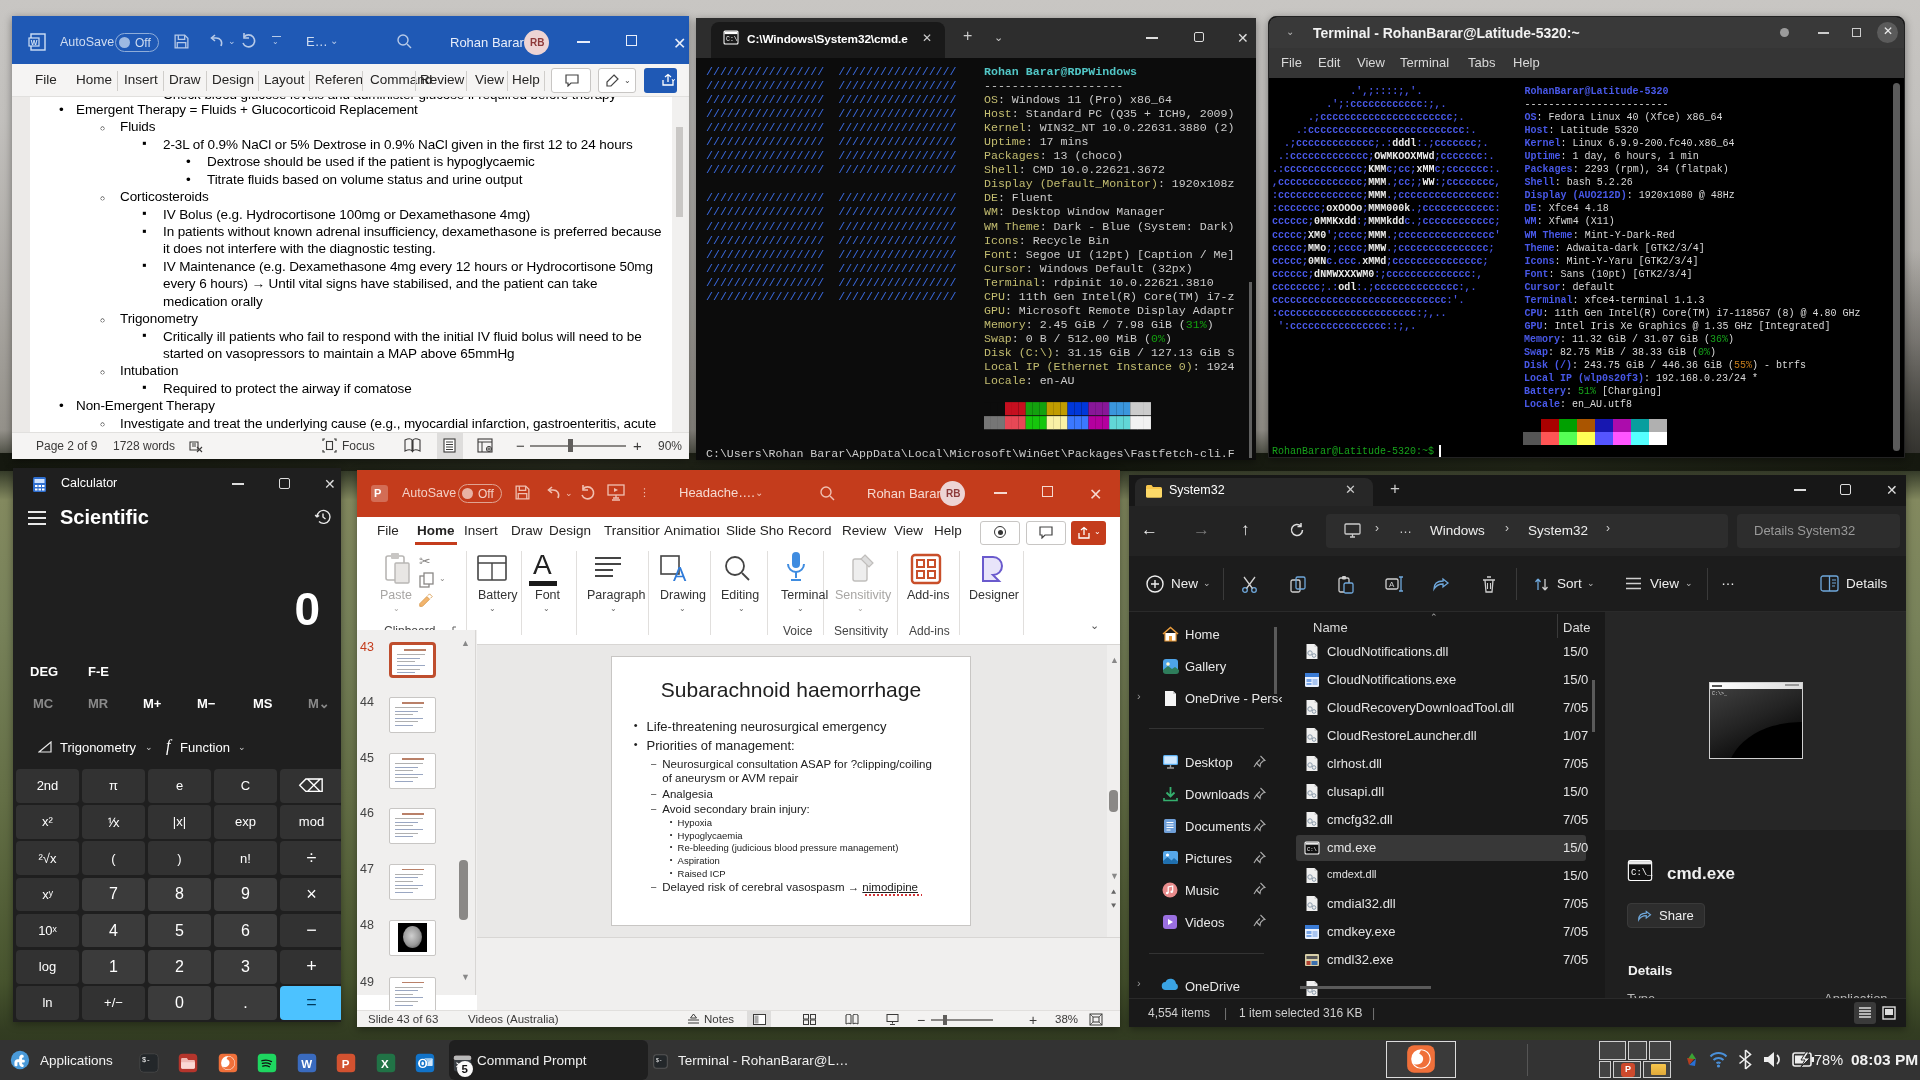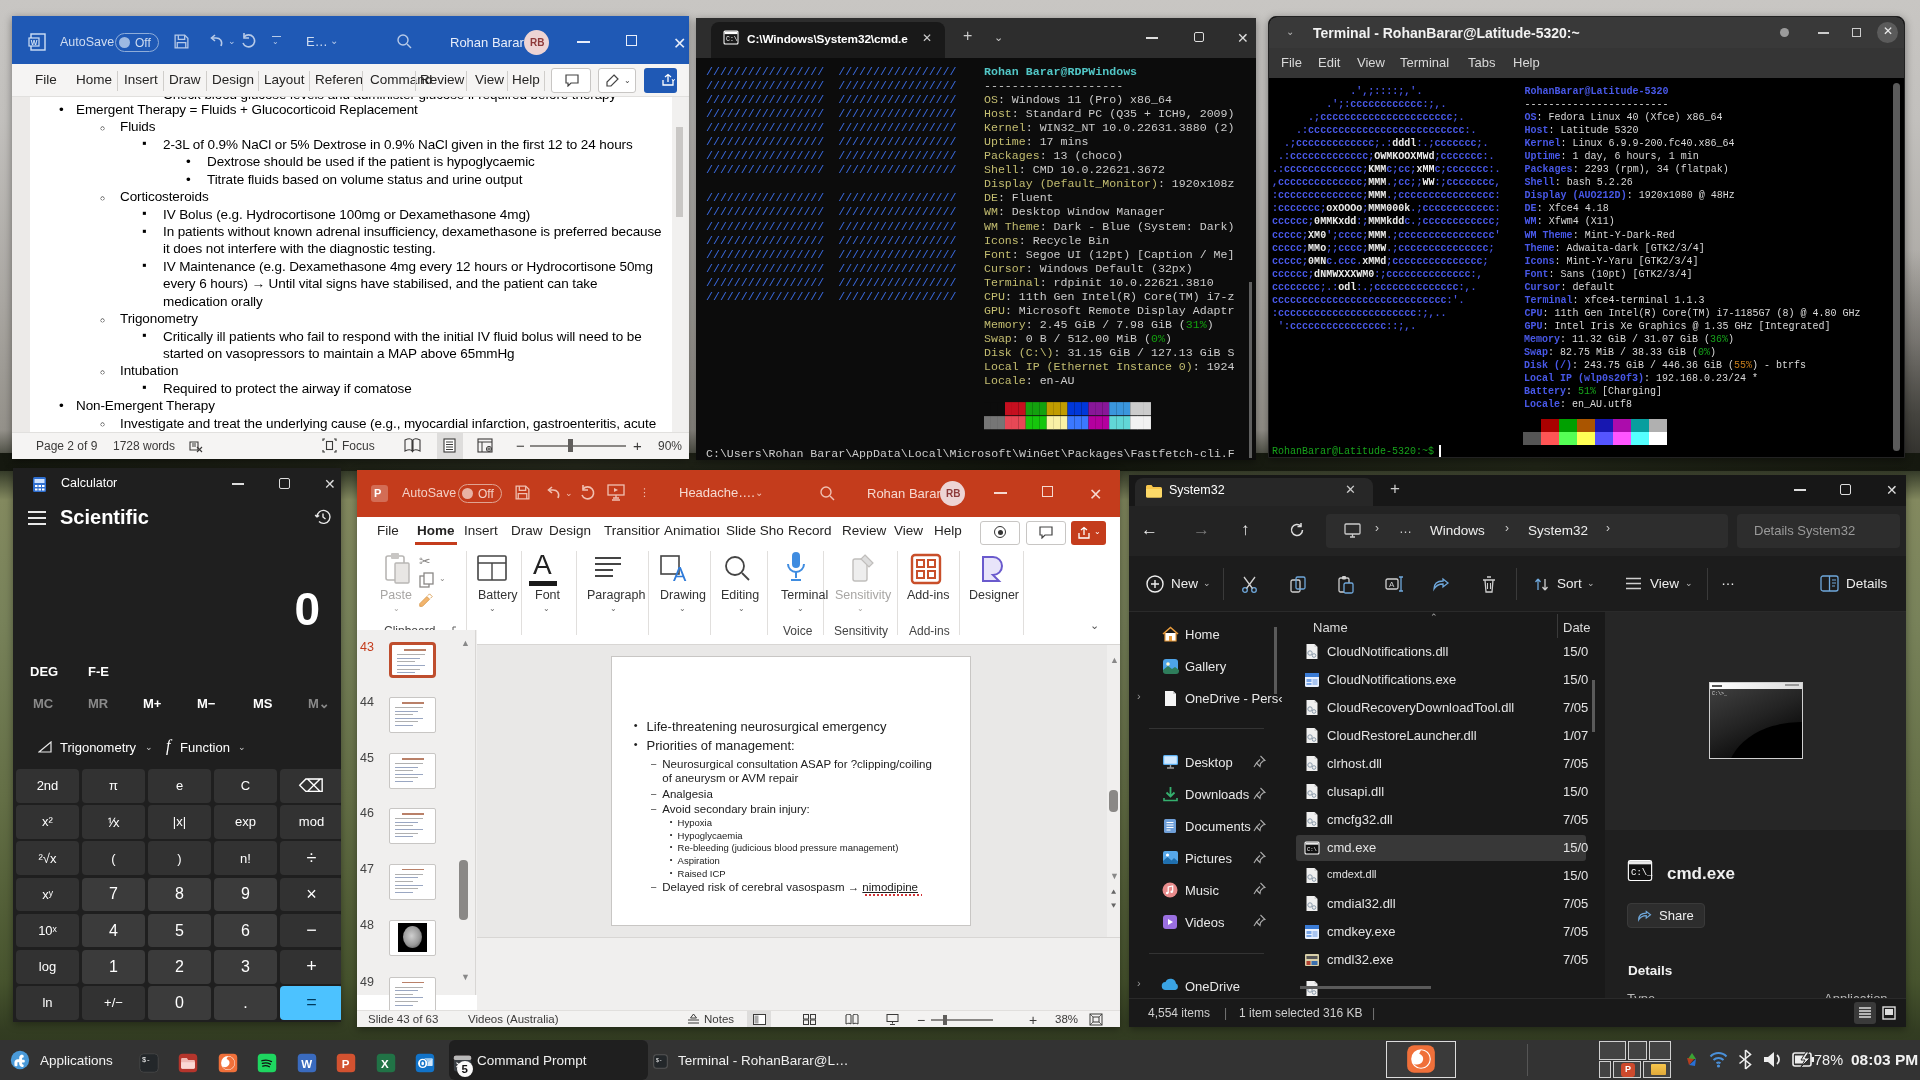--- a/index.html
+++ b/index.html
@@ -603,20 +603,21 @@
         <div class="a" style="left:5px;top:23.4px;width:23px;height:1px;background:#b0b0b0"></div>
         <div class="a" style="left:5px;top:27px;width:18px;height:1px;background:#9aa7c2"></div>
       </div>
       <div class="a" style="left:104px;top:8px;color:#888;font-size:9px">▲</div>
       <div class="a" style="left:102px;top:230px;width:9px;height:60px;border-radius:4px;background:#8a8886"></div>
       <div class="a" style="left:104px;top:342px;color:#888;font-size:9px">▼</div>
       <div class="a" style="left:118px;top:0;width:1px;height:365px;background:#d8d6d4"></div>
     </div>
   <div class="a" style="left:120px;top:175px;width:643px;height:365px;background:#e9e8e7" id="pptslide">
       <div class="a" style="left:134px;top:11px;width:360px;height:270px;background:#fff;border:1px solid #c8c6c4"></div>
+      <div class="a" style="left:134px;top:32.5px;width:360px;text-align:center;font-size:21px;color:#212121">Subarachnoid haemorrhage</div>
       <div class="a" style="left:156.7px;top:73.8px;font-size:11px;color:#212121">•</div>
       <div class="a" style="left:169.6px;top:73.8px;font-size:13px;color:#212121;white-space:nowrap">Life-threatening neurosurgical emergency</div>
       <div class="a" style="left:156.7px;top:92.5px;font-size:11px;color:#212121">•</div>
       <div class="a" style="left:169.6px;top:92.5px;font-size:13px;color:#212121;white-space:nowrap">Priorities of management:</div>
       <div class="a" style="left:173.9px;top:113.1px;font-size:9.5px;color:#212121">–</div>
       <div class="a" style="left:185.3px;top:113.1px;font-size:11.5px;color:#212121;white-space:nowrap">Neurosurgical consultation ASAP for ?clipping/coiling</div>
       <div class="a" style="left:185.3px;top:126.8px;font-size:11.5px;color:#212121;white-space:nowrap">of aneurysm or AVM repair</div>
       <div class="a" style="left:173.9px;top:143.2px;font-size:9.5px;color:#212121">–</div>
       <div class="a" style="left:185.3px;top:143.2px;font-size:11.5px;color:#212121;white-space:nowrap">Analgesia</div>
       <div class="a" style="left:173.9px;top:158.4px;font-size:9.5px;color:#212121">–</div>

